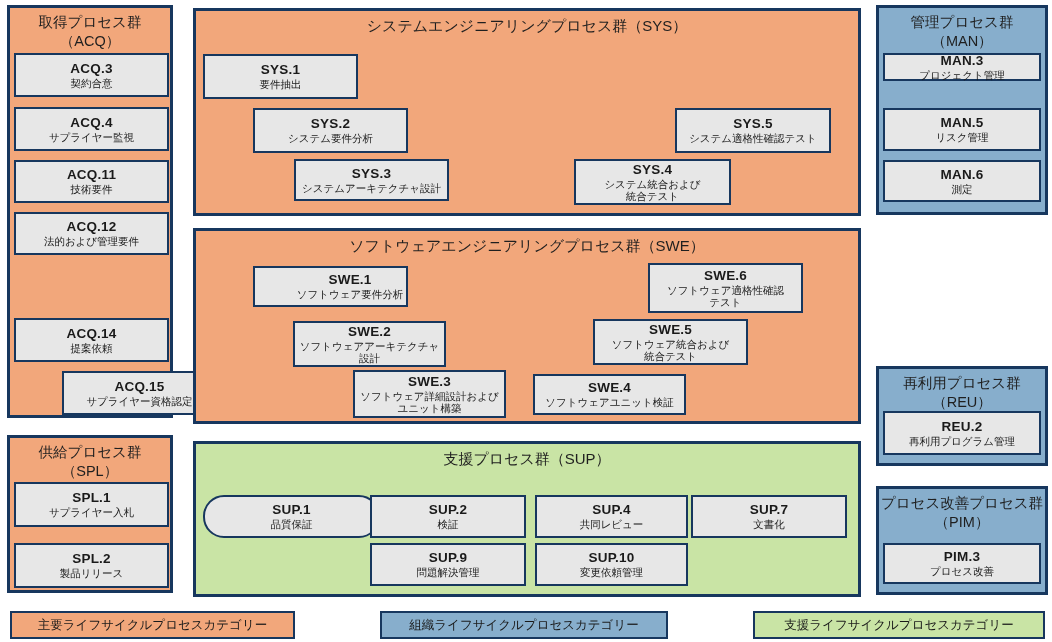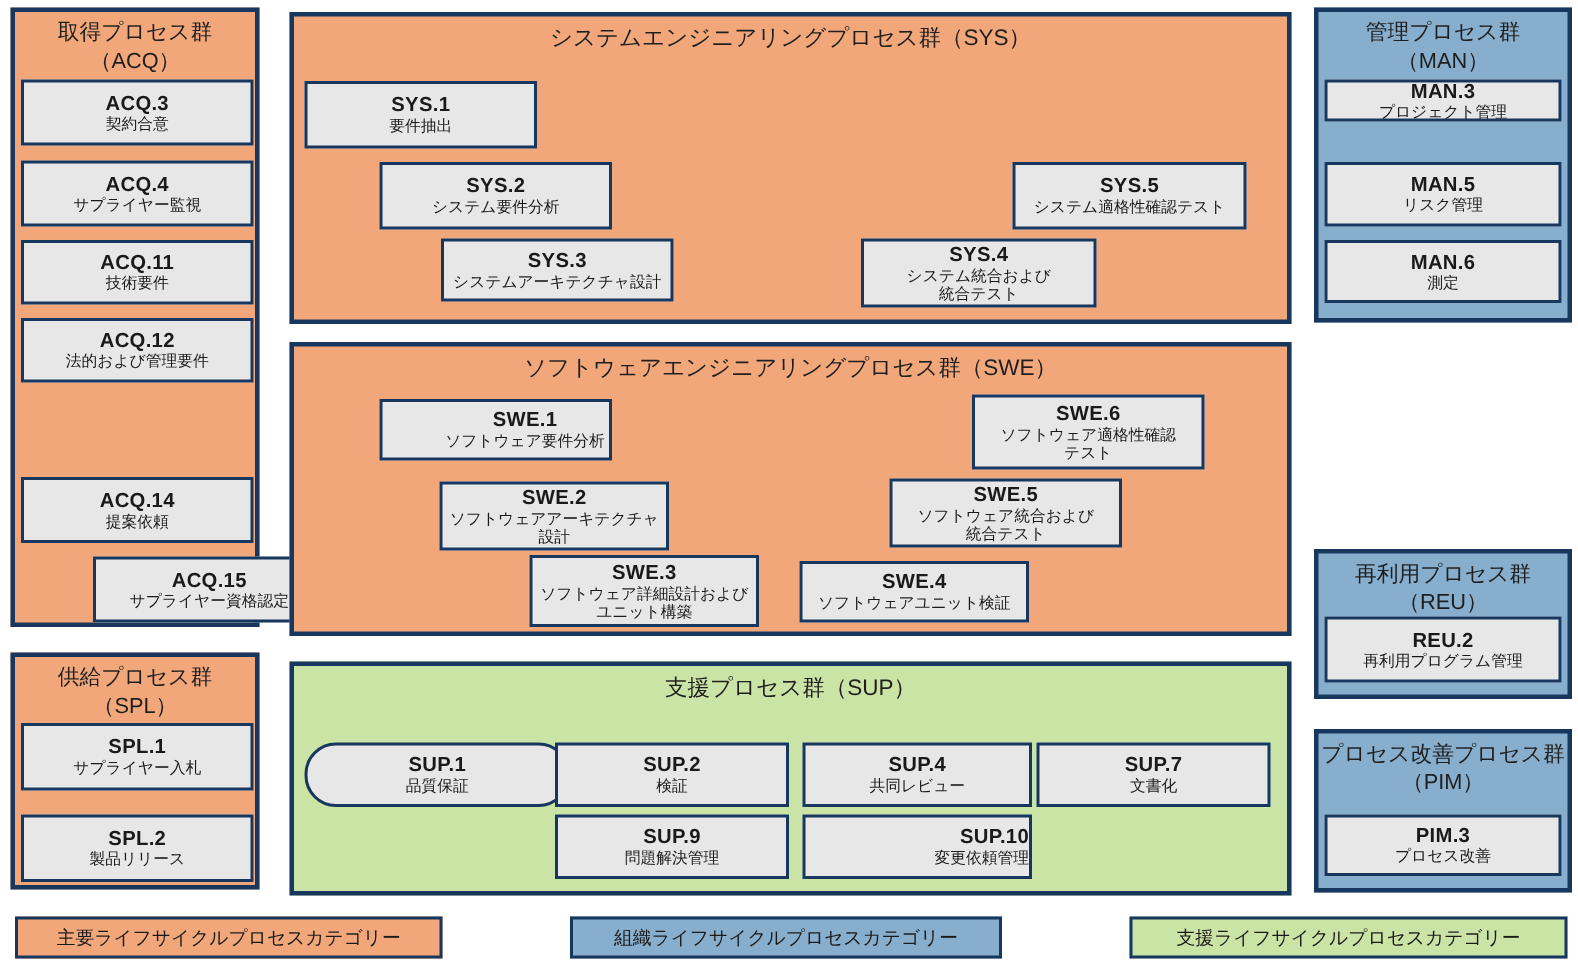--- a/index.html
+++ b/index.html
@@ -147,21 +147,21 @@
       <span class="pname">共同レビュー</span>
     </div>
     <div class="pbox" style="left:495px;top:51px;width:156px;height:43px;">
       <span class="code">SUP.7</span>
       <span class="pname">文書化</span>
     </div>
     <div class="pbox" style="left:174px;top:99px;width:156px;height:43px;">
       <span class="code">SUP.9</span>
       <span class="pname">問題解決管理</span>
     </div>
-    <div class="pbox" style="left:339px;top:99px;width:153px;height:43px;align-items:flex-end;">
+    <div class="pbox" style="left:339px;top:99px;width:153px;height:43px;">
       <span class="code">SUP.10</span>
       <span class="pname">変更依頼管理</span>
     </div>
   </section>
 
   <section class="group org" style="left:876px;top:5px;width:172px;height:210px;">
     <div class="gtitle"><span>管理プロセス群</span><br><span>（MAN）</span></div>
     <div class="pbox" style="left:4px;top:45px;width:158px;height:28px;">
       <span class="code">MAN.3</span>
       <span class="pname">プロジェクト管理</span>

